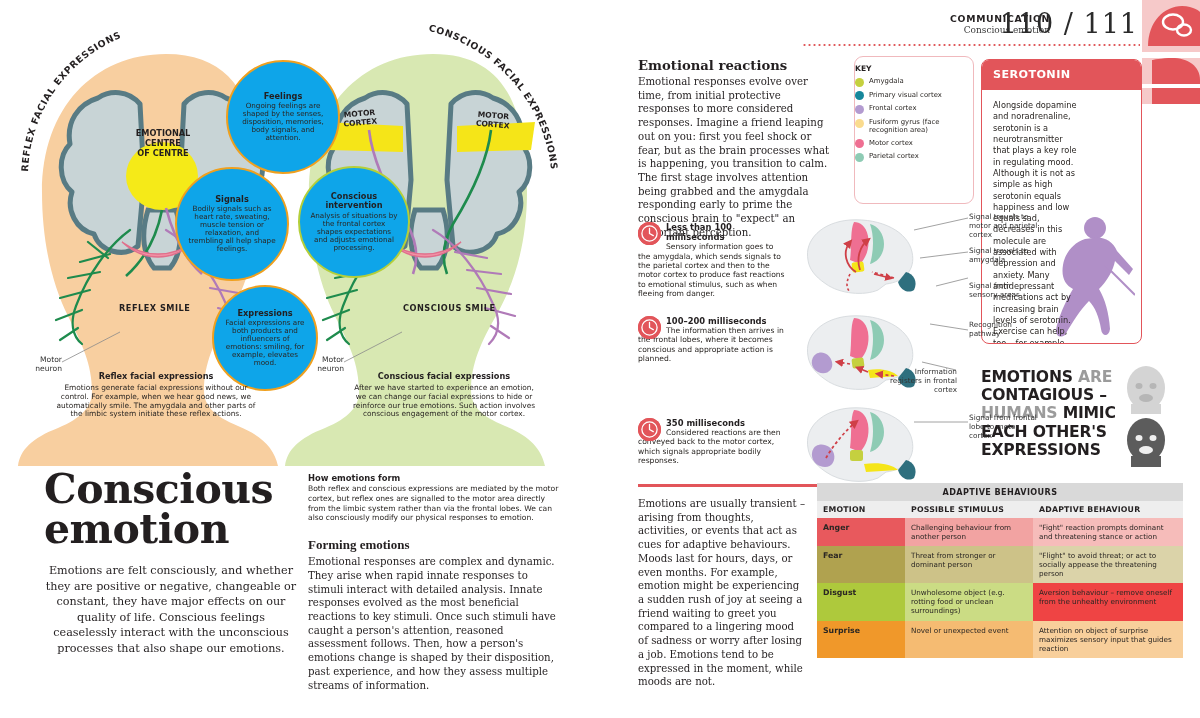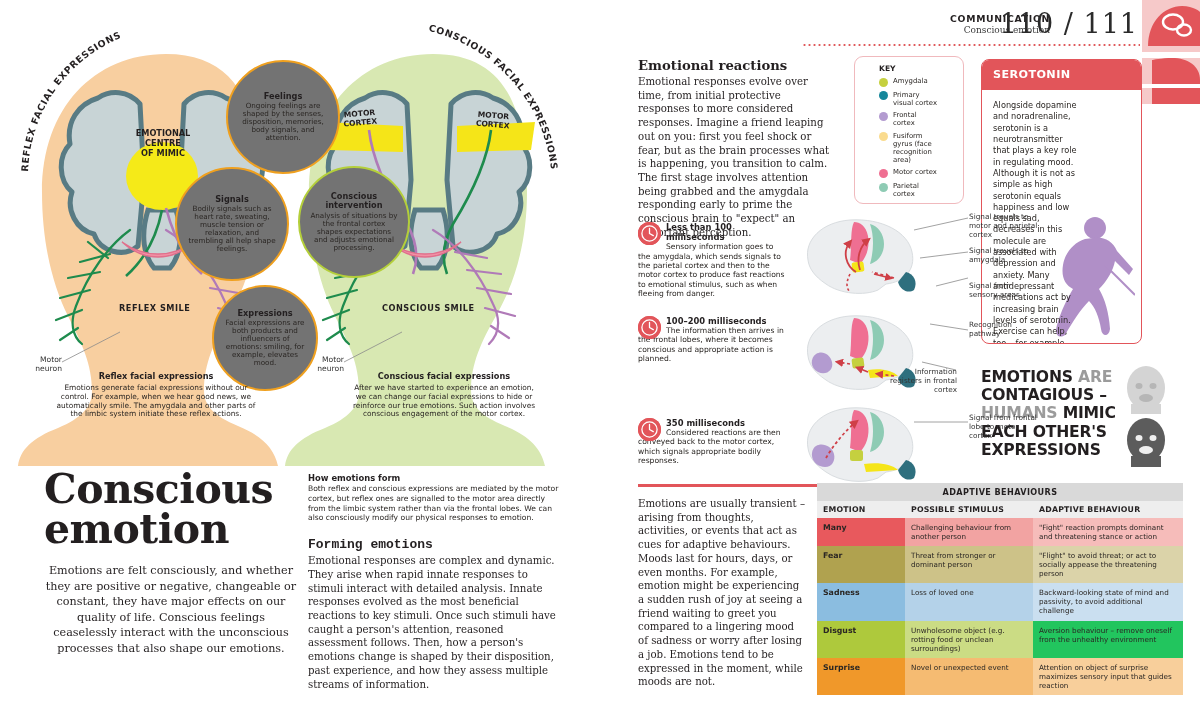--- a/index.html
+++ b/index.html
@@ -13,21 +13,21 @@
   .page { position: absolute; inset: 0; }
 
   
   .left-page { position: absolute; left: 0; top: 0; width: 612px; height: 718px; }
 
   .head-silhouette { position: absolute; }
 
   .bubble {
     position: absolute;
     border-radius: 50%;
-    background: #737373;
+    background: #0ea5e9;
     display: flex; flex-direction: column;
     align-items: center; justify-content: center;
     text-align: center;
     padding: 6px 10px;
     line-height: 1.12;
   }
   .bubble .b-title { font-weight: bold; font-size: 8.2px; color: #231f20; margin-bottom: 1px; }
   .bubble .b-body { font-size: 7.2px; color: #2a2623; }
   .bubble.orange { border: 2.2px solid #efa01f; }
   .bubble.green  { border: 2.2px solid #b4cf3a; }
@@ -61,21 +61,21 @@
   }
 
   .col-mid { position: absolute; left: 308px; top: 473px; width: 252px; }
   .col-mid h4 {
     font-size: 8.4px; font-weight: bold; color: #231f20; margin-bottom: 1px;
   }
   .col-mid p.small {
     font-size: 7.6px; line-height: 1.29; color: #2a2623; margin-bottom: 14px;
   }
   .col-mid h3 {
-    font-family: Liberation Mono, monospace;
+    font-family: Liberation Serif, serif;
     font-size: 13px; font-weight: bold; color: #231f20; margin-bottom: 2px;
   }
   .col-mid p.serif {
     font-family: "DejaVu Serif", serif;
     font-size: 10.2px; line-height: 1.345; color: #231f20;
   }
 
   
   .right-page { position: absolute; left: 612px; top: 0; width: 588px; height: 718px; }
 
@@ -103,23 +103,23 @@
   h2.sec {
     font-family: "DejaVu Serif", serif;
     font-size: 13.2px; font-weight: bold; color: #231f20; margin-bottom: 2px;
   }
   p.sec-body {
     font-family: "DejaVu Serif", serif;
     font-size: 10.2px; line-height: 1.345; color: #231f20;
   }
 
   .key-box {
-    position: absolute; left: 242px; top: 56px; width: 110px; height: 148px;
+    position: absolute; left: 242px; top: 56px; width: 120px; height: 148px;
     border: 1.4px solid #f0b9bd; border-radius: 9px; background: #fff;
-    padding: 7px 24px;
+    padding: 7px 0;
   }
   .key-box .key-title { font-size: 7.6px; font-weight: bold; color: #231f20; margin-bottom: 4px; }
   .key-row { display: flex; align-items: flex-start; margin-bottom: 4.2px; }
   .key-dot { width: 9px; height: 9px; border-radius: 50%; flex: 0 0 9px; margin-right: 5px; margin-top: .5px; }
   .key-label { font-size: 6.9px; line-height: 1.18; color: #2a2623; }
 
   .serotonin {
     position: absolute; left: 369px; top: 59px; width: 161px; height: 285px;
     border: 1.5px solid #e2555a; border-radius: 8px; background: #fff; overflow: hidden;
   }
@@ -290,21 +290,21 @@
         </defs>
       <text font-family="DejaVu Sans, sans-serif" font-size="9.4" font-weight="bold" letter-spacing="0.7" fill="#231f20">
         <textPath href="#arcR" startOffset="2%">CONSCIOUS FACIAL EXPRESSIONS</textPath>
       </text>
     </svg>
 
     <div style="position:absolute; left:116px; top:128px; width:94px; text-align:center;
                 font-size:8.2px; font-weight:bold; line-height:1.22; color:#231f20;">
       <div>EMOTIONAL</div>
       <div>CENTRE</div>
-      <div>OF MIMIC</div>
+      <div>OF CENTRE</div>
     </div>
 
     <div style="position:absolute; left:325px; top:110px; width:70px; text-align:center;
                 font-size:7.6px; font-weight:bold; line-height:1.16; color:#231f20;
                 transform:rotate(-5deg);">
       <div>MOTOR</div>
       <div>CORTEX</div>
     </div>
     <div style="position:absolute; left:458px; top:112px; width:70px; text-align:center;
                 font-size:7.6px; font-weight:bold; line-height:1.16; color:#231f20;
@@ -327,21 +327,21 @@
       <div class="b-title">Expressions</div>
       <div class="b-body">Facial expressions are both products and influencers of emotions: smiling, for example, elevates mood.</div>
     </div>
 
     <div class="bubble green" style="left:298px; top:166px; width:112px; height:112px;">
       <div class="b-title">Conscious intervention</div>
       <div class="b-body">Analysis of situations by the frontal cortex shapes expectations and adjusts emotional processing.</div>
     </div>
 
     <div class="inline-label" style="left:119px; top:303px;">REFLEX SMILE</div>
-    <div class="inline-label" style="left:382px; top:303px;text-align:right;">CONSCIOUS SMILE</div>
+    <div class="inline-label" style="left:403px; top:303px;text-align:right;">CONSCIOUS SMILE</div>
 
     <div class="motor-label" style="left:18px; top:355px; width:44px;">
       <div>Motor</div>
       <div>neuron</div>
     </div>
     <svg style="position:absolute; left:62px; top:330px;" width="62" height="36">
       <path d="M0 32 L 58 2" stroke="#8a8a8a" stroke-width="0.8" fill="none"></path>
     </svg>
 
     <div class="motor-label" style="left:300px; top:355px; width:44px;">
@@ -617,38 +617,33 @@
         <tr>
           <td class="tbl-title" colspan="3">ADAPTIVE BEHAVIOURS</td>
         </tr>
         <tr class="tbl-head">
           <td>EMOTION</td>
           <td>POSSIBLE STIMULUS</td>
           <td>ADAPTIVE BEHAVIOUR</td>
         </tr>
 
         <tr class="tbl-body">
-          <td class="emo d-white" style="background:#e8595d">Many</td>
+          <td class="emo d-white" style="background:#e8595d">Anger</td>
           <td style="background:#f2a3a2">Challenging behaviour from another person</td>
           <td style="background:#f6bcba">"Fight" reaction prompts dominant and threatening stance or action</td>
         </tr>
         <tr class="tbl-body">
           <td class="emo" style="background:#b0a24f">Fear</td>
           <td style="background:#cdc288">Threat from stronger or dominant person</td>
           <td style="background:#dbd3a9">"Flight" to avoid threat; or act to socially appease the threatening person</td>
         </tr>
         <tr class="tbl-body">
-          <td class="emo" style="background:#8bbde0">Sadness</td>
-          <td style="background:#b4d2e9">Loss of loved one</td>
-          <td style="background:#cadff0">Backward-looking state of mind and passivity, to avoid additional challenge</td>
-        </tr>
-        <tr class="tbl-body">
           <td class="emo" style="background:#aec93c">Disgust</td>
           <td style="background:#cbdc84">Unwholesome object (e.g. rotting food or unclean surroundings)</td>
-          <td style="background:#22c55e">Aversion behaviour – remove oneself from the unhealthy environment</td>
+          <td style="background:#ef4444">Aversion behaviour – remove oneself from the unhealthy environment</td>
         </tr>
         <tr class="tbl-body">
           <td class="emo" style="background:#f0982a">Surprise</td>
           <td style="background:#f5bb72">Novel or unexpected event</td>
           <td style="background:#f8cf9b">Attention on object of surprise maximizes sensory input that guides reaction</td>
         </tr>
       </tbody>
     </table>
 
   </div>

